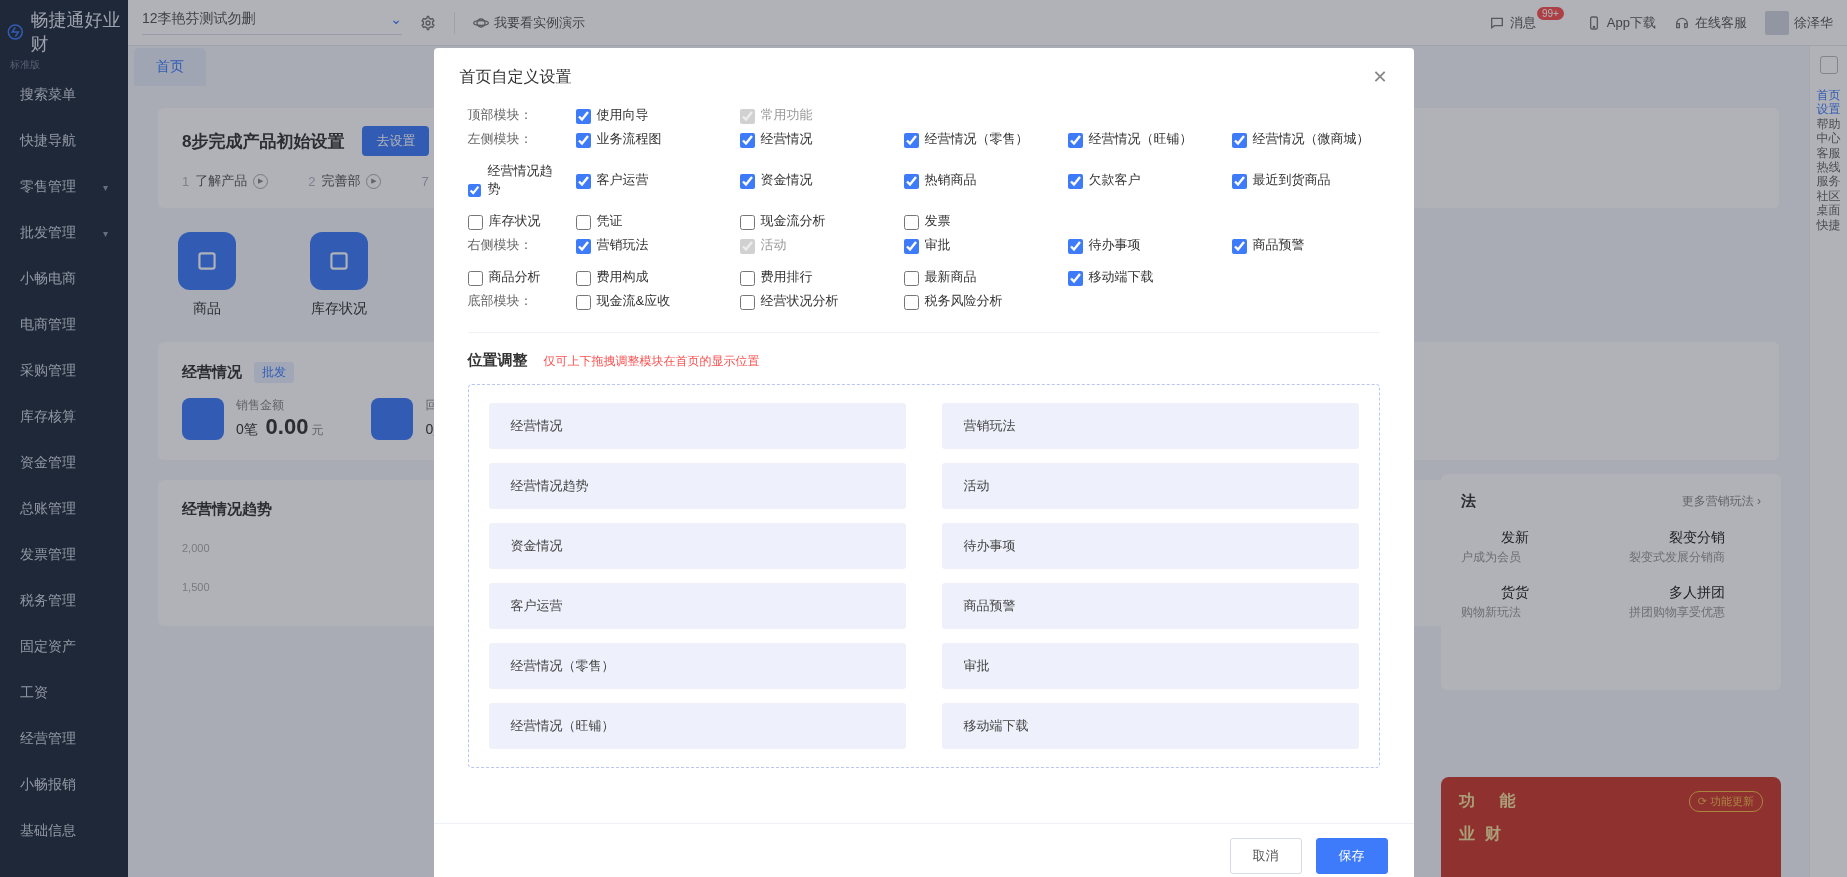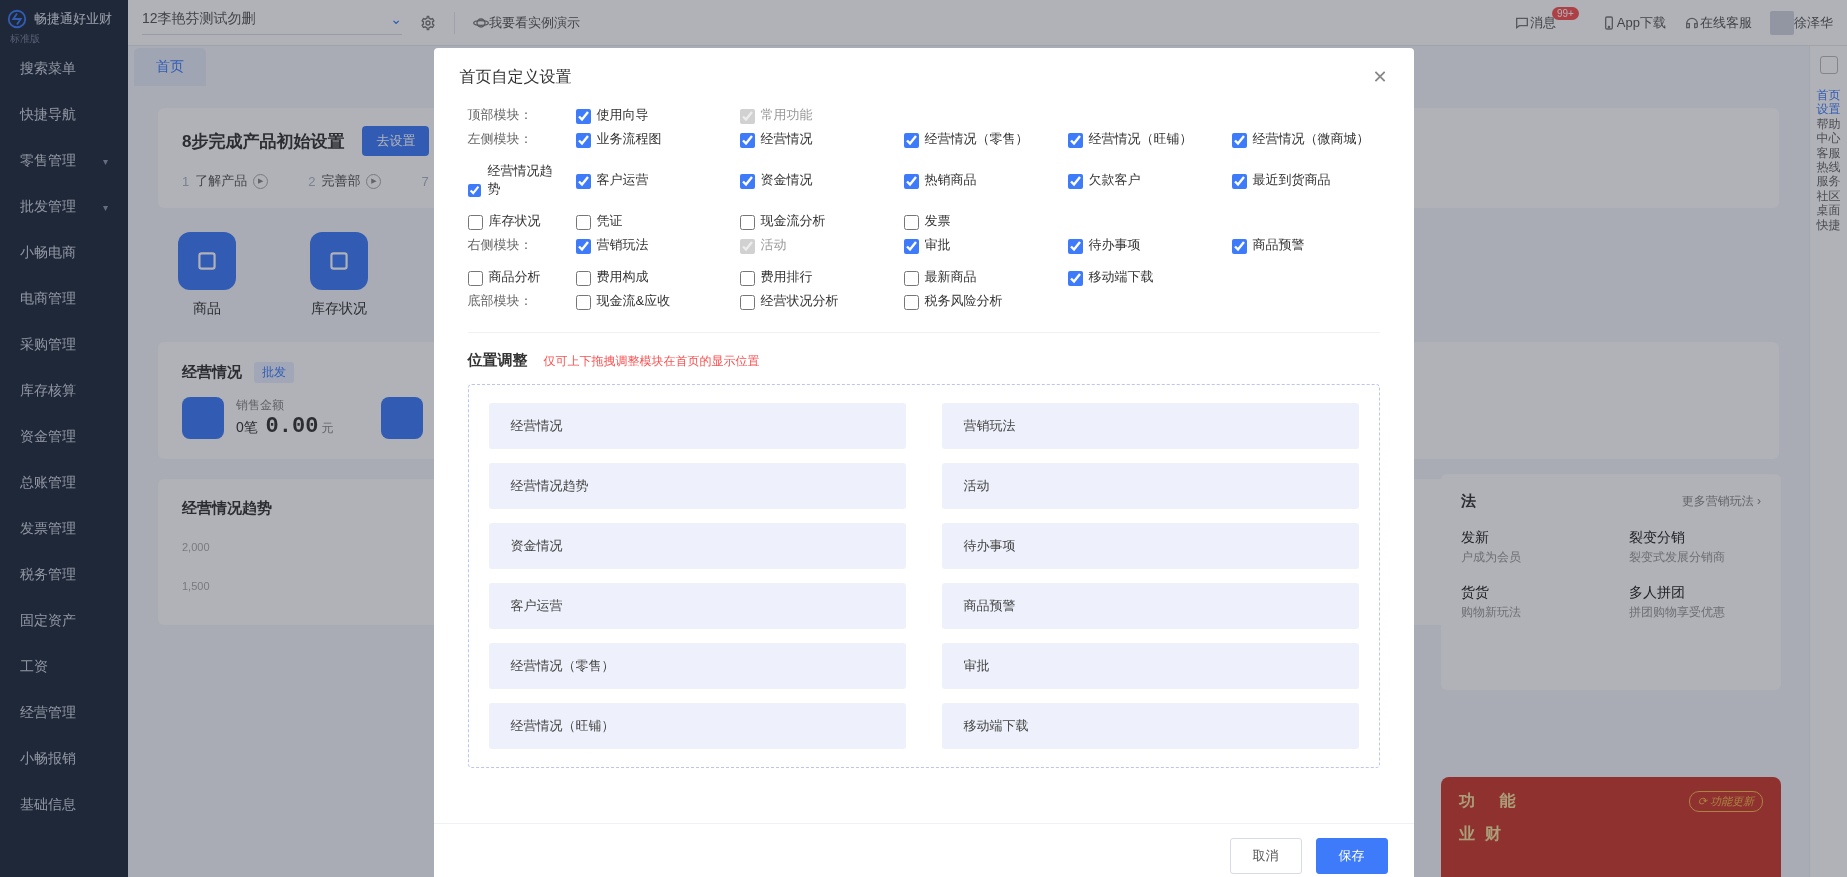--- a/index.html
+++ b/index.html
@@ -14,39 +14,39 @@
     position: relative;
   }
 
   
   .sidebar {
     position: absolute; left: 0; top: 0; width: 128px; height: 100%;
     background: #202b3c; color: #cfd4e0;
   }
   .logo-row { display: flex; align-items: center; padding: 8px 6px 2px 6px; gap: 6px; }
   .logo-icon { width: 22px; height: 22px; color:#3e7bfa; }
-  .logo-txt { font-size: 13px; color: #dfe4ee; font-weight: 500; }
+  .logo-txt { font-size: 18px; color: #dfe4ee; font-weight: 500; }
   .logo-sub { font-size: 10px; color: #768099; padding-left: 10px; }
   .side-item {
     padding: 14px 20px; font-size: 14px; cursor: pointer;
     display: flex; justify-content: space-between; align-items:center;
   }
   .chevron { font-size:10px; color:#8b96af; }
 
   
   .topbar {
     position:absolute; left:128px; top:0; right:0; height:46px;
     background:#fff; border-bottom:1px solid #e5e8ef;
     display:flex; align-items:center; padding:0 14px; gap:18px;
     color:#555;
     justify-content:space-between;
   }
   .tb-tenant { color:#555; font-size:14px; min-width:260px; border-bottom:1px solid #dadee8; padding-bottom:6px; display:flex; justify-content:space-between; align-items:center;}
   .tb-spacer { flex:1; }
-  .tb-item { display:flex; align-items:center; font-size:13px; color:#555; cursor:pointer; }
+  .tb-item { display:flex; align-items:center; gap:5px; font-size:13px; color:#555; cursor:pointer; }
   .tb-icon { width:16px; height:16px; color:#777; }
   .badge {
     background:#fa5151; color:#fff; font-size:10px; border-radius:9px;
     padding:1px 5px; position:relative; top:-9px; left:-4px;
   }
   .avatar { width:24px; height:24px; background:#d0d4df; border-radius:2px; }
 
   
   .rightrail {
     position:absolute; right:0; top:46px; width:38px; bottom:0;
@@ -88,44 +88,44 @@
 
   .biz-card { background:#fff; border-radius:6px; padding:20px 24px; margin-bottom:20px;}
   .biz-head { display:flex; align-items:center; gap:12px; margin-bottom:14px;}
   .biz-title { font-size:15px; font-weight:600;}
   .biz-tag { background:#e8effe; color:#3e7bfa; font-size:12px; padding:2px 8px; border-radius:3px;}
   .metric-row { display:flex; gap:48px; }
   .metric { display:flex; align-items:center; gap:12px;}
   .metric-ico { width:42px;height:42px;border-radius:8px;background:#3e7bfa;}
   .metric-txt .lbl{font-size:12px;color:#888;}
   .metric-txt .val{font-size:14px;color:#333;}
-  .metric-txt .bignum{font-size:22px;font-weight:600;margin-right:3px;font-family:Liberation Mono, monospace;}
+  .metric-txt .bignum{font-size:22px;font-weight:600;margin-right:3px;}
   .metric-txt .unit{font-size:12px;color:#888;}
   .trend-head { font-size:15px; font-weight:600; margin-bottom:10px;}
   .yaxis { font-size:11px; color:#aaa; line-height:3.5;}
 
   .mk-card {
     position:absolute; right:28px; top:428px; width:340px; height:216px;
     background:#fff; border-radius:6px; padding:18px 20px;
   }
   .mk-head{display:flex;justify-content:space-between;align-items:center;margin-bottom:18px;}
   .mk-title{font-size:15px;font-weight:600;}
   .mk-more{font-size:12px;color:#888;}
   .mk-grid{display:grid;grid-template-columns:1fr 1fr;gap:18px 36px;}
-  .mk-item .t{font-size:14px;color:#222;margin-bottom:2px;}
+  .mk-item .t{font-size:14px;color:#222;margin-bottom:2px;margin-left:40px;}
   .mk-item .d{font-size:12px;color:#999;}
 
   .promo {
     position:absolute; right:28px; bottom:0; width:340px; height:100px;
     background:#cc3a2f; color:#f7e2a2; border-radius:8px 8px 0 0;
     padding:14px 18px; overflow:hidden;
   }
   .promo .row{display:flex;justify-content:space-between;align-items:center;}
   .promo .big{font-size:16px;letter-spacing:10px;font-weight:700;}
-  .promo .pill{border:1px solid #f7b84b;color:#f7b84b;font-size:11px;padding:2px 8px;border-radius:10px;font-style:italic;}
+  .promo .pill{border:1px solid #f7b84b;color:#f7b84b;font-size:11px;padding:2px 8px;border-radius:10px;}
 
   
   .overlay {
     position:absolute; inset:0; background:rgba(30,35,50,.35);
     display:flex; align-items:flex-start; justify-content:center;
   }
   .modal {
     margin-top:48px; width:980px; height:840px; background:#fff;
     border-radius:4px; display:flex; flex-direction:column;
   }

